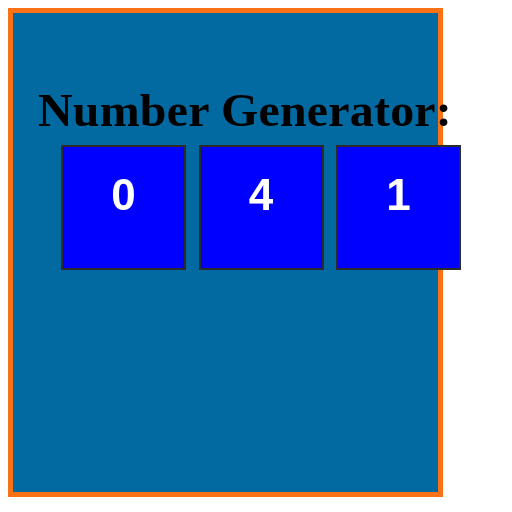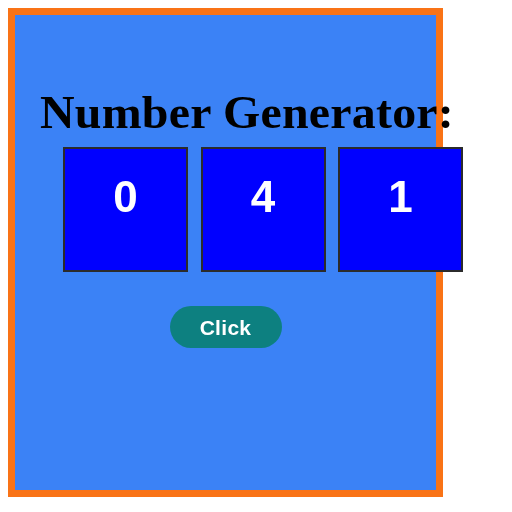--- a/index.html
+++ b/index.html
@@ -13,22 +13,22 @@
     font-family: "Liberation Sans", sans-serif;
     overflow: hidden;
   }
 
   #app-frame {
     position: absolute;
     left: 8px;
     top: 8px;
     width: 435px;
     height: 489px;
-    border: 7px solid #f97316;
-    background: #3b82f6;
+    border: 5px solid #f97316;
+    background: #0369a1;
     box-sizing: border-box;
   }
 
   #page-title {
     position: absolute;
     left: 25px;
     top: 38px;
     width: 455px;
     font-family: "Liberation Serif", serif;
     font-weight: bold;
@@ -130,19 +130,16 @@
     <div class="digit-box">
       <span class="digit-value">4</span>
     </div>
 
     <div class="digit-box">
       <span class="digit-value">1</span>
     </div>
 
   </div>
 
-  <div id="button-row">
-    <button id="click-button">Click</button>
-  </div>
 
   <div id="content-spacer"></div>
 
 </div>
 
 </body></html>

